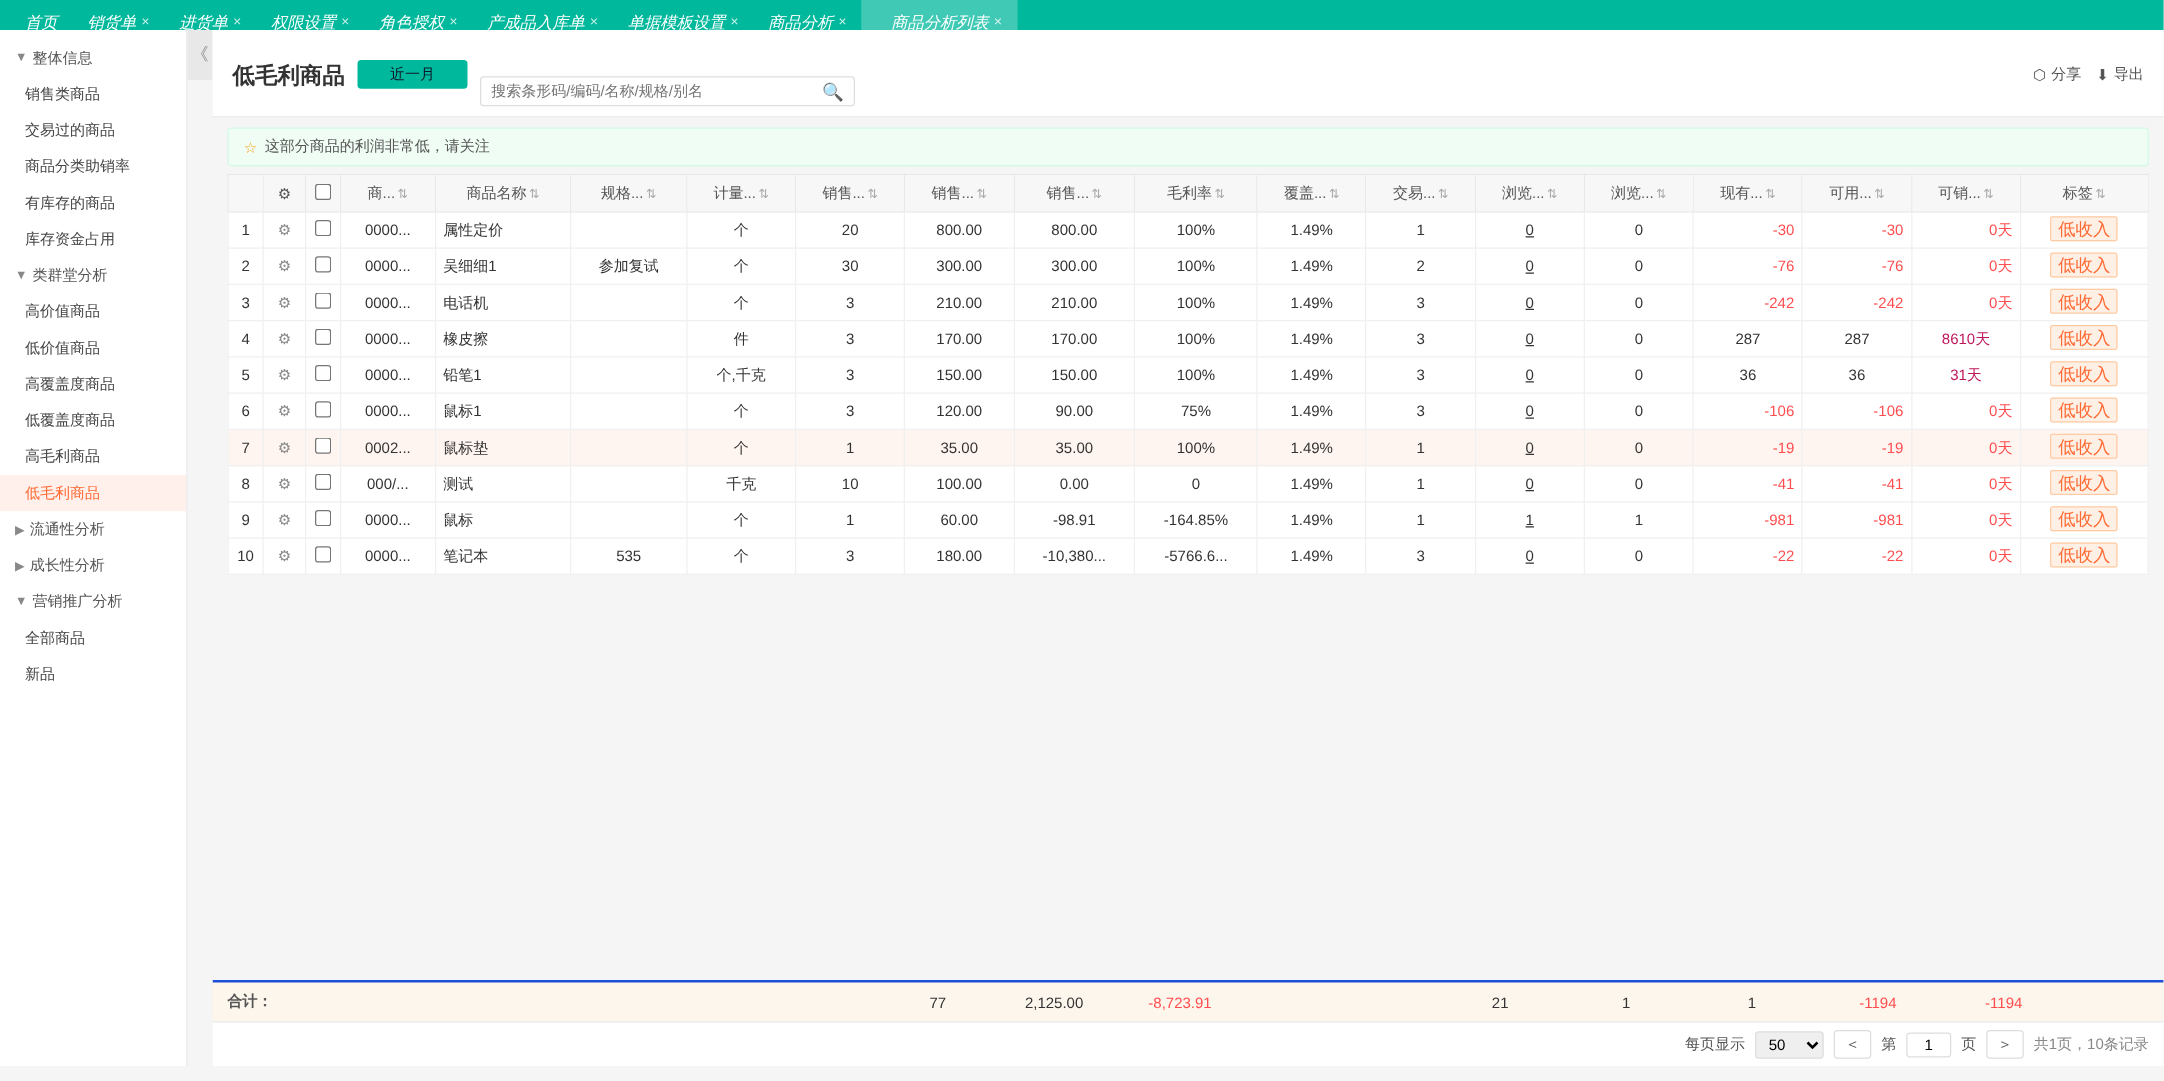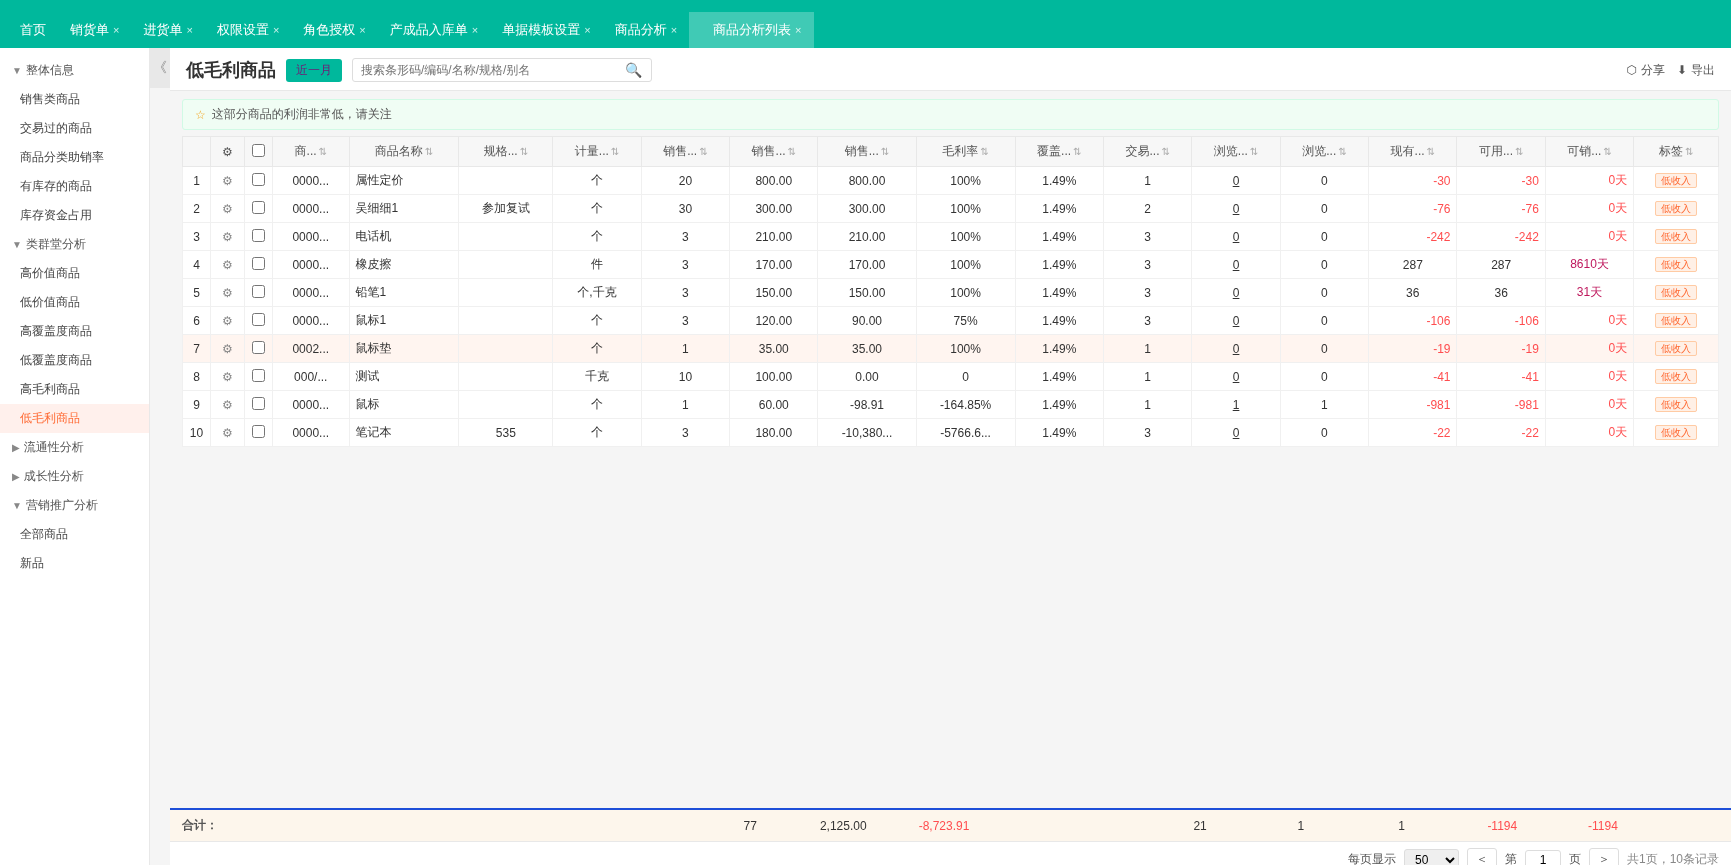--- a/index.html
+++ b/index.html
@@ -2,23 +2,24 @@
 <html><head>
   <meta charset="utf-8">
   <style>
     * { box-sizing: border-box; margin: 0; padding: 0; }
     body { font-family: "Microsoft YaHei", "SimHei", sans-serif; font-size: 12px; background: #f5f5f5; color: #333; }
 
     
     .top-nav {
       background: #00b89c;
       display: flex;
-      align-items: flex-end;
-      height: 48px;
+      align-items: flex-start;
+      height: 24px;
       padding: 0 8px;
+      font-style: italic;
     }
     .top-nav .nav-item {
       color: #fff;
       padding: 0 12px;
       height: 36px;
       display: flex;
       align-items: center;
       cursor: pointer;
       font-size: 13px;
       white-space: nowrap;
@@ -74,36 +75,37 @@
       border-bottom: 1px solid #e8e8e8;
       gap: 10px;
     }
     .page-title {
       font-size: 18px;
       font-weight: bold;
       color: #333;
     }
     .period-btn {
       background: #00b89c;
-      color: #701a75;
+      color: #0f172a;
       border: none;
       border-radius: 3px;
-      padding: 3px 10px;
+      padding: 3px 26px;
       font-size: 12px;
       cursor: pointer;
     }
     .search-box {
       display: flex;
       align-items: center;
       border: 1px solid #ddd;
       border-radius: 3px;
       padding: 3px 8px;
       background: #fff;
       flex: 1;
       max-width: 300px;
+      margin-top: 27px;
     }
     .search-box input {
       border: none;
       outline: none;
       font-size: 12px;
       flex: 1;
       color: #999;
     }
     .search-icon { color: #00b89c; font-size: 14px; }
     .header-actions {
@@ -174,21 +176,21 @@
       color: #333;
       white-space: nowrap;
     }
     tbody td.name-col { text-align: left; }
     .tag-badge {
       background: #fff0e6;
       color: #ff6b35;
       border: 1px solid #ffcba4;
       border-radius: 2px;
       padding: 1px 5px;
-      font-size: 10px;
+      font-size: 14px;
     }
     .zero-days { color: #ff4d4f; text-align: right; }
     .normal-days { color: #be185d; }
     .underline-link { text-decoration: underline; color: #333; cursor: pointer; }
     .negative { color: #ff4d4f; text-align: right; }
     .settings-icon-cell { color: #888; cursor: pointer; }
 
     
     .table-footer {
       background: #fdf6ec;

